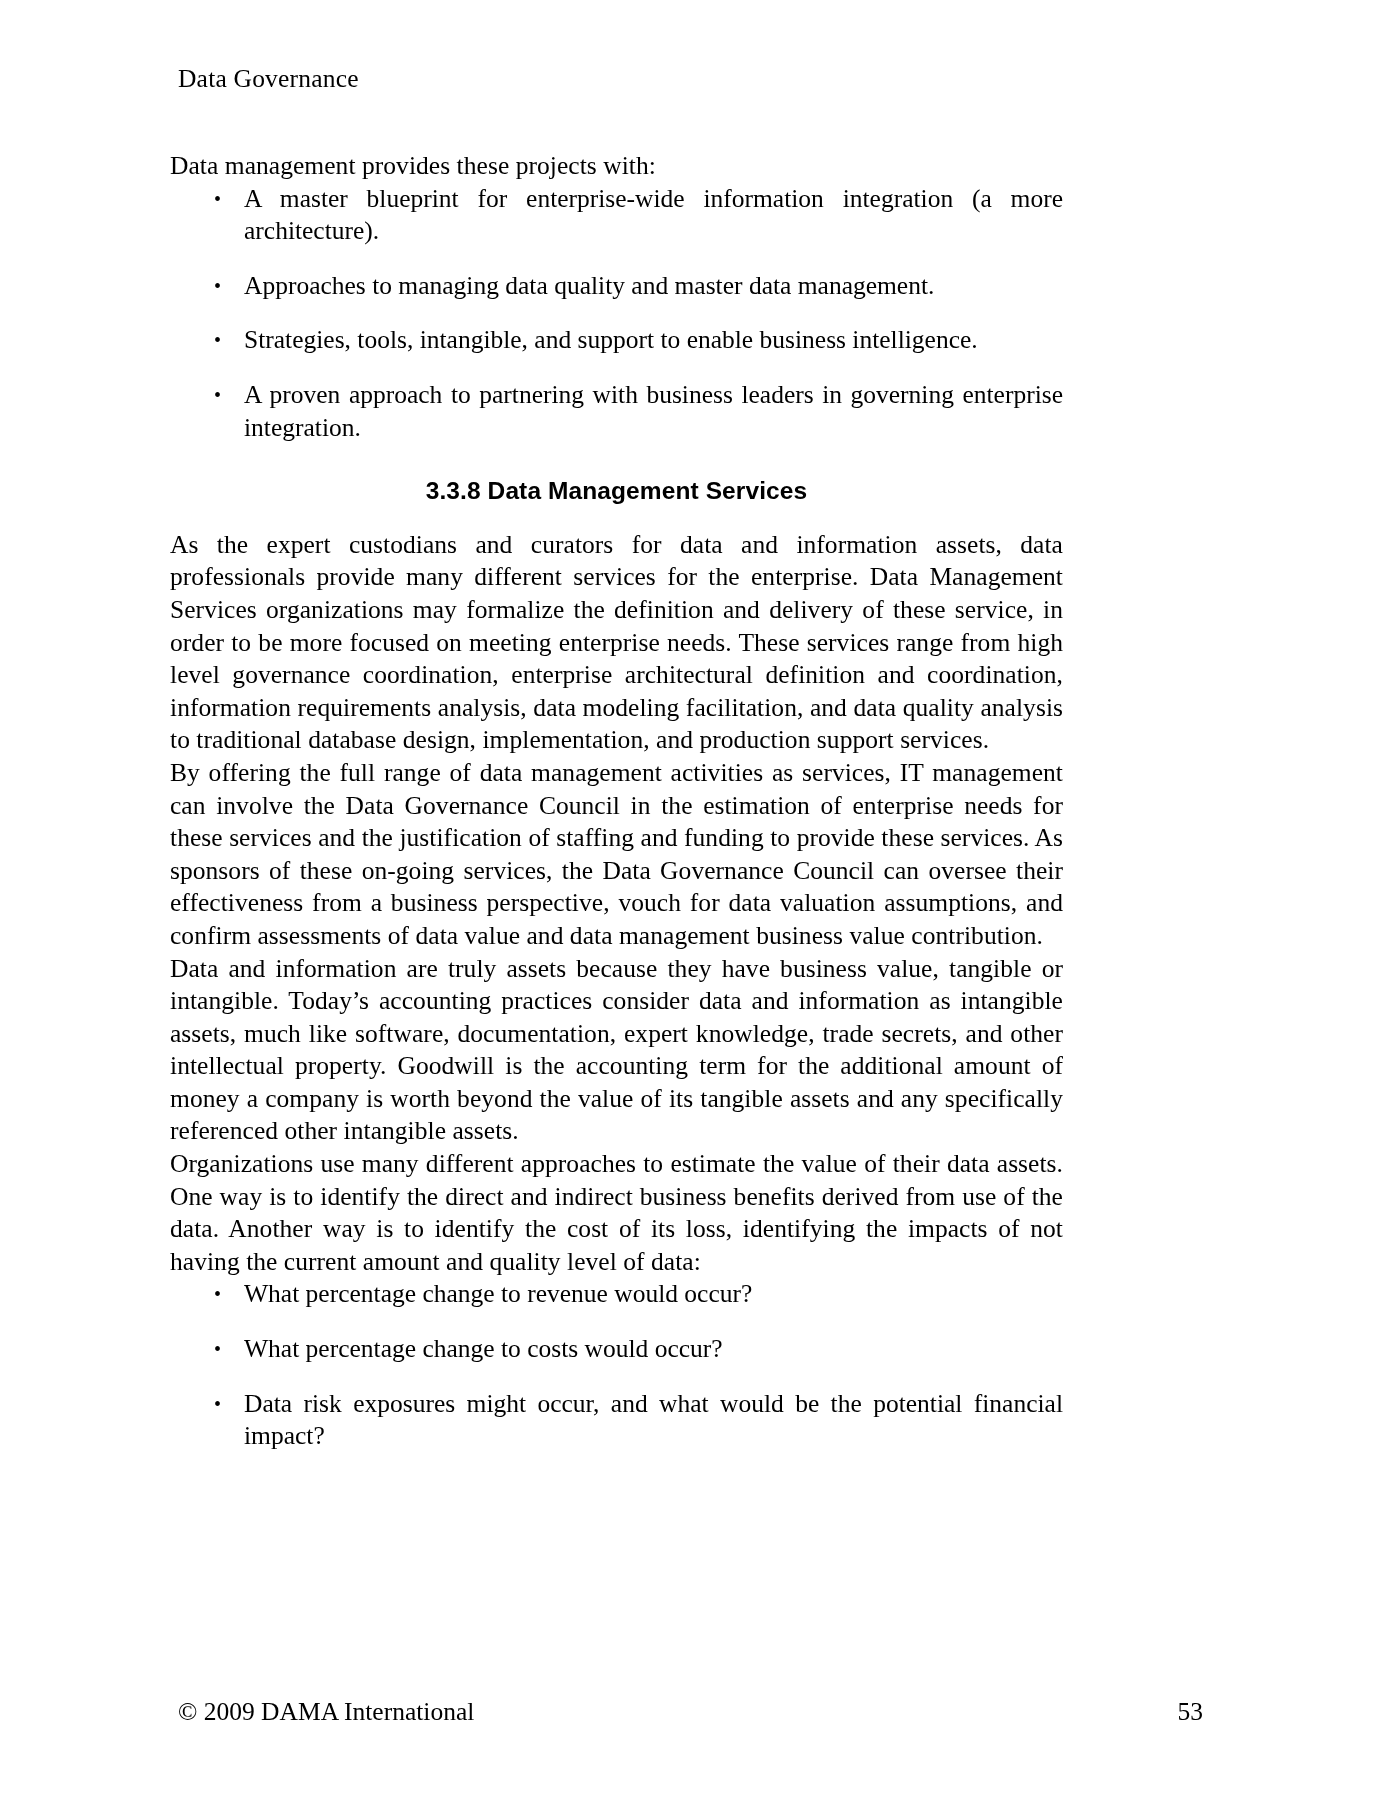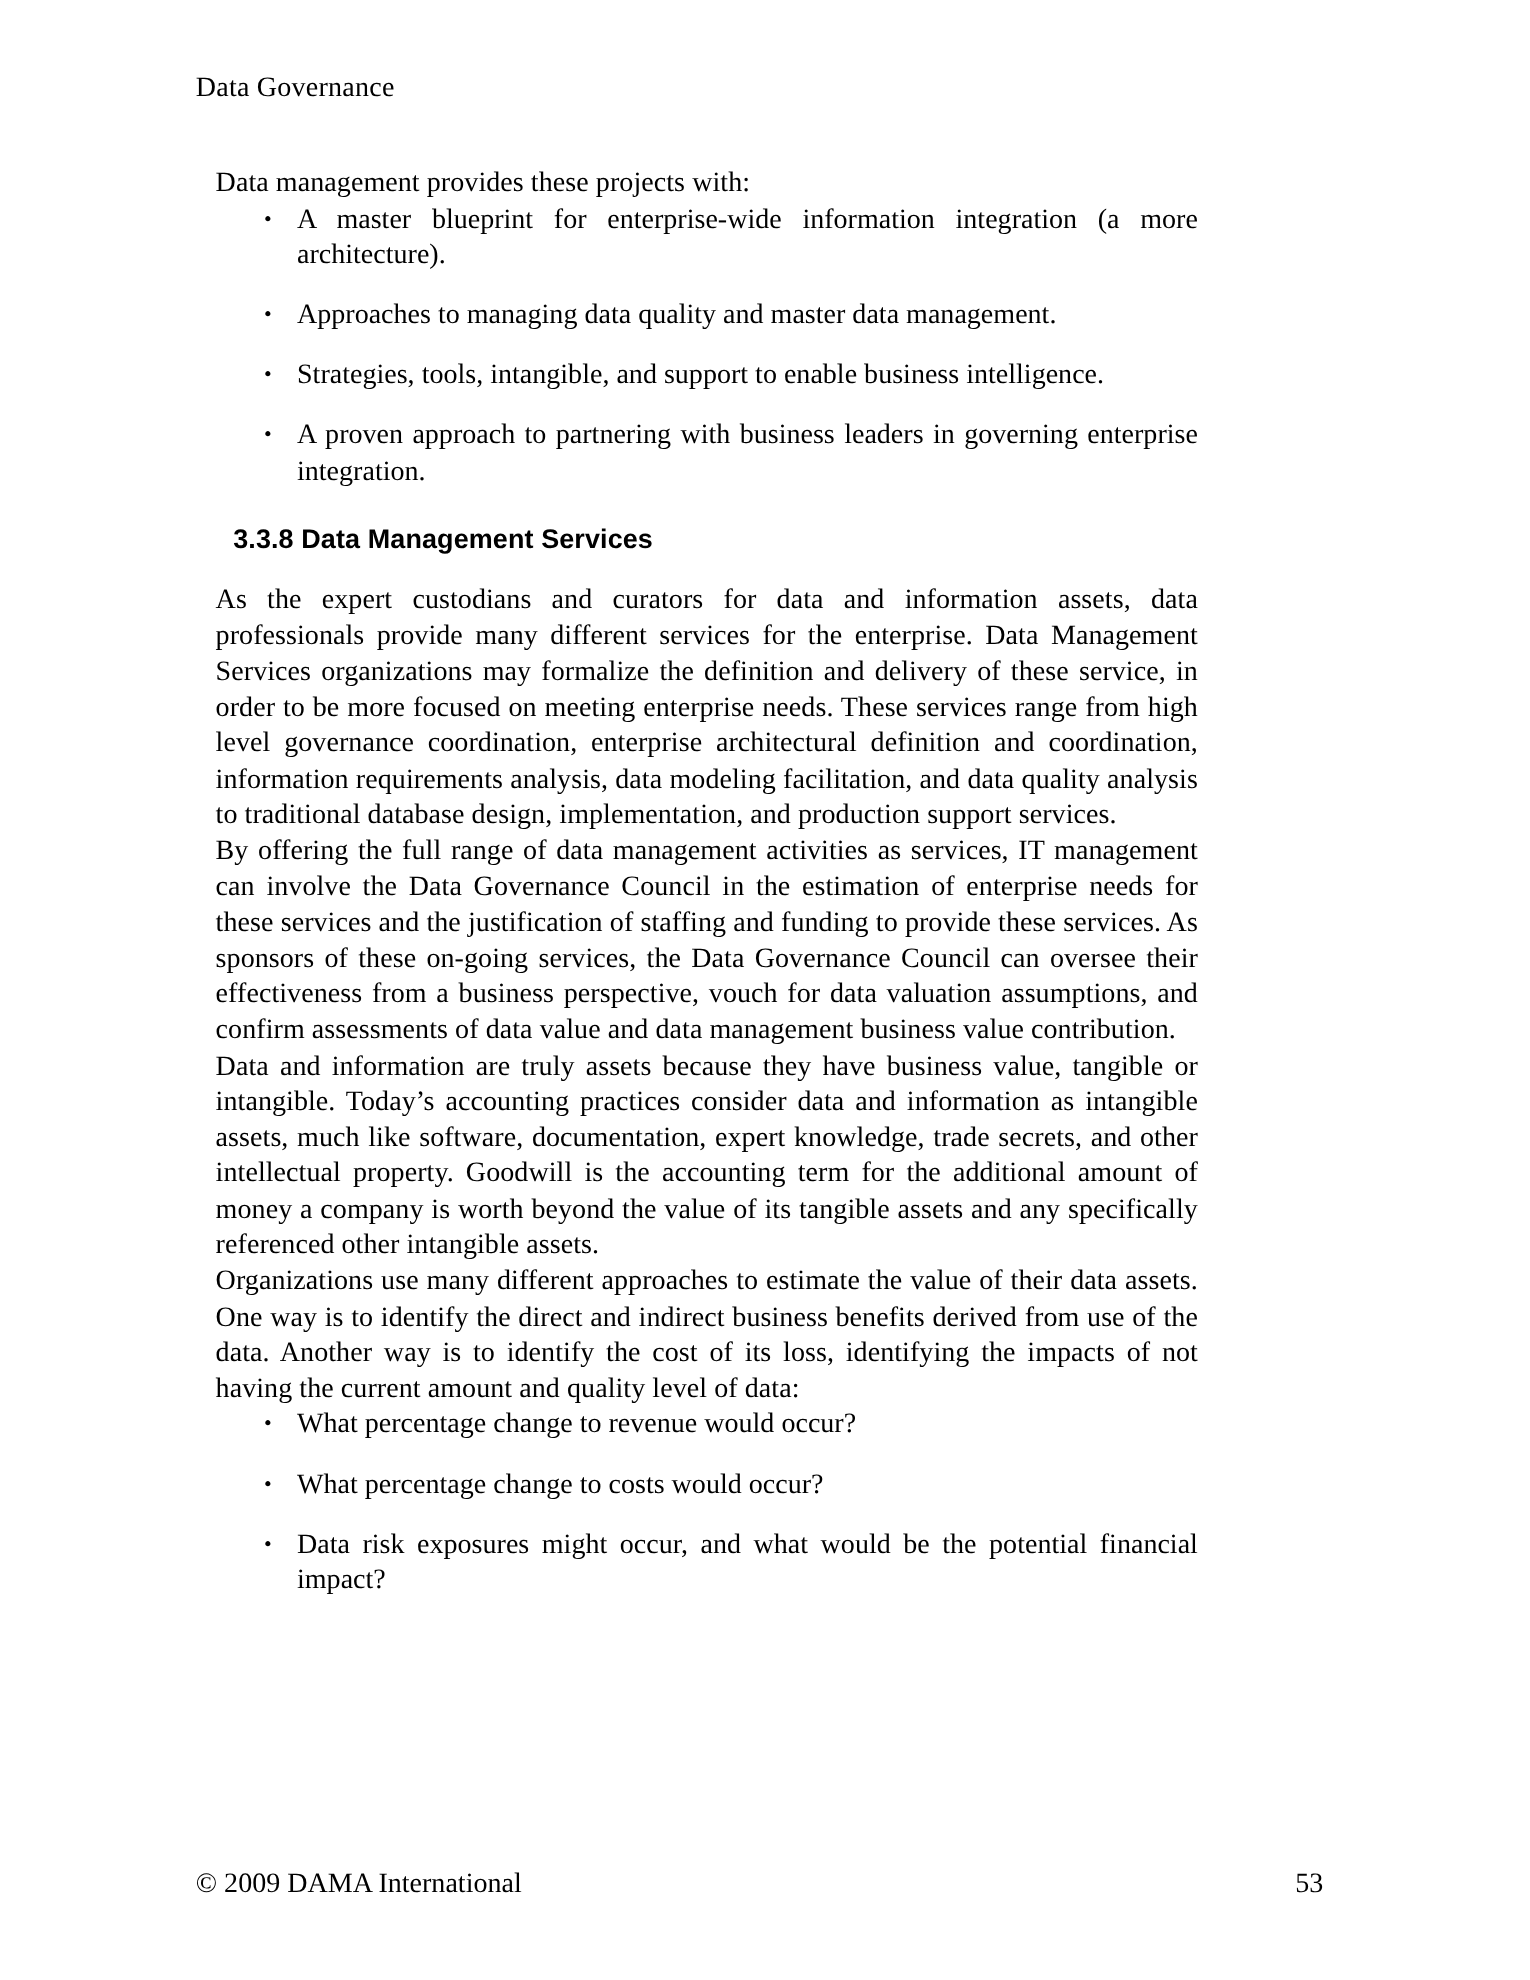--- a/index.html
+++ b/index.html
@@ -32,21 +32,21 @@
     text-align: left;
     font-size: 25.5px;
     line-height: 1.2;
     letter-spacing: 0.2px;
   }
 
   
   .content {
     position: absolute;
     top: 150px;
-    left: 196px;
+    left: 170px;
     width: 893px;
   }
 
   p.body-text {
     margin: 0 0 0 0;
     font-size: 25.5px;
     line-height: 32.6px;
     text-align: justify;
     text-justify: inter-word;
     letter-spacing: 0.05px;
@@ -57,24 +57,25 @@
   }
 
   .gap-after-para { margin-bottom: 26px; }
   .gap-after-lead { margin-bottom: 20px; }
 
   
   h2.section-heading {
     font-family: "Liberation Sans", "DejaVu Sans", sans-serif;
     font-size: 24.5px;
     font-weight: bold;
-    margin: 16px;
+    margin: 1px;
     padding: 0;
     line-height: 1.25;
     letter-spacing: 0.1px;
+    text-align: center;
   }
   .heading-block-338 { margin-top: 32px; margin-bottom: 22px; }
   .heading-block-339 { margin-top: 34px; margin-bottom: 22px; }
 
   
   ul.bullets {
     list-style: none;
     margin: 0;
     padding: 0;
   }

